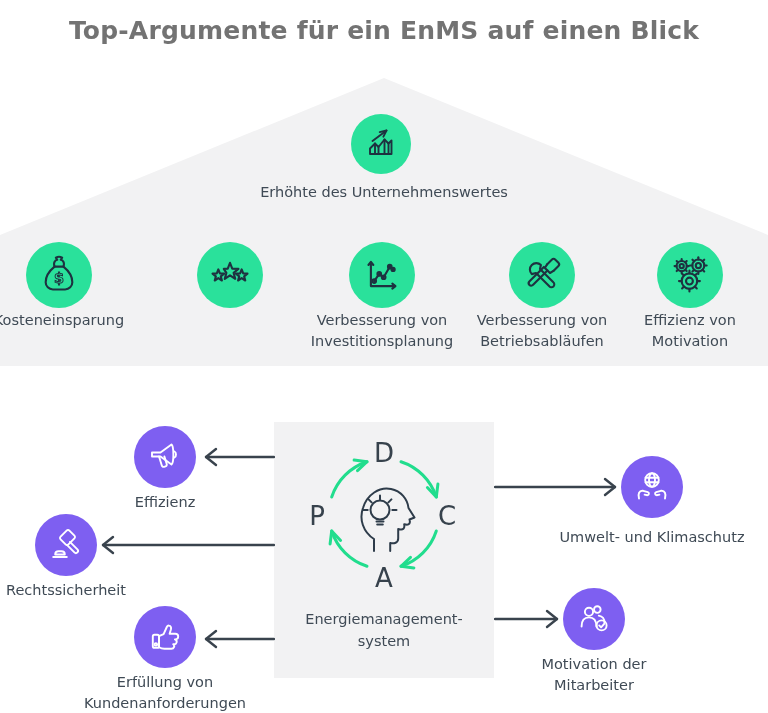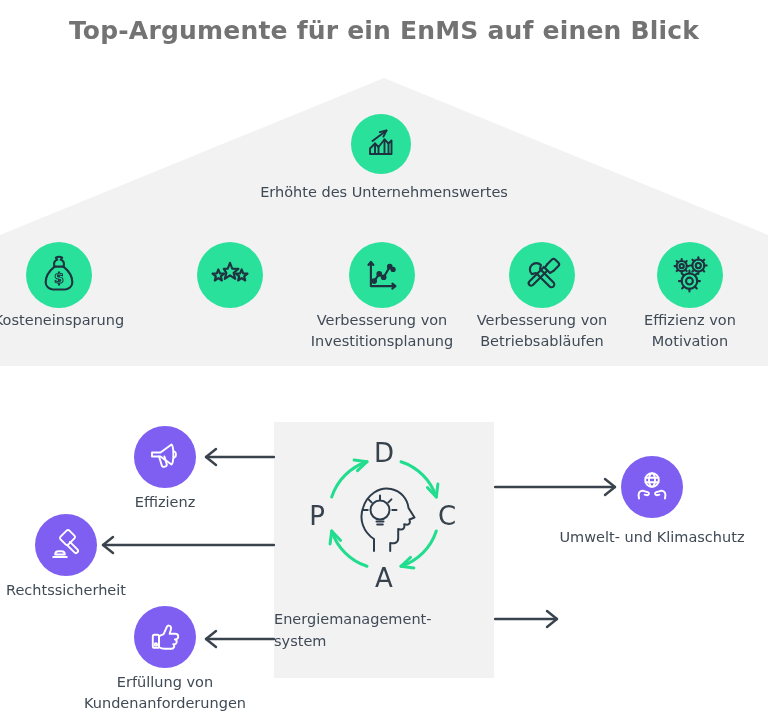--- a/index.html
+++ b/index.html
@@ -24,21 +24,21 @@
   }
   .pitem { position:absolute; top:242px; width:176px; display:flex; flex-direction:column; align-items:center; }
   .pitem .gcircle { width:66px; height:66px; }
   .plabel {
     margin-top:2px; font-size:14.5px; line-height:1.45; color:#3f4a55;
     text-align:center; white-space:pre-line;
   }
   .box { position:absolute; left:274px; top:422px; width:220px; height:256px; background:#f2f2f3; }
   .pdca { position:absolute; left:0; top:0; }
   .box-label {
-    position:absolute; top:186px; left:0; width:100%; text-align:left;
+    position:absolute; top:186px; left:0; width:100%; text-align:center;
     font-size:14.5px; line-height:1.55; color:#3f4a55; white-space:pre-line;
   }
   .pnode { position:absolute; width:180px; display:flex; flex-direction:column; align-items:center; }
   .pnode.wide { width:212px; }
   .pcircle { width:62px; height:62px; border-radius:50%; background:#7e5ff1; display:flex; align-items:center; justify-content:center; }
   .nlabel {
     margin-top:4px; font-size:14.5px; line-height:1.45; color:#3f4a55;
     text-align:center; white-space:pre-line;
   }
   .nlabel.mt9 { margin-top:9px; }
@@ -262,14 +262,28 @@
         <ellipse cx="18" cy="11" rx="3" ry="6.8"></ellipse>
         <line x1="11.6" y1="8.8" x2="24.4" y2="8.8"></line>
         <line x1="11.6" y1="13.2" x2="24.4" y2="13.2"></line>
         <path d="M5,29.5 C3.6,25 5.2,21.2 9.2,21.8 L13.8,23.2 C15.5,23.8 15.2,26.2 13.3,26.2 L10.6,25.6"></path>
         <path d="M31,29.5 C32.4,25 30.8,21.2 26.8,21.8 L22.2,23.2 C20.5,23.8 20.8,26.2 22.7,26.2 L25.4,25.6"></path>
       </svg>
     </div>
     <div class="nlabel mt9">Umwelt- und Klimaschutz</div>
   </div>
 
+  <div class="pnode" style="left:504px; top:588px;">
+    <div class="pcircle">
+      <svg class="icn-white" width="36" height="36" viewBox="0 0 36 36">
+        <circle cx="21.3" cy="8.6" r="3.3"></circle>
+        <path d="M22.8,14.6 C26.4,15.2 28.4,17.6 28.4,21.4"></path>
+        <circle cx="13" cy="10.8" r="4.1"></circle>
+        <path d="M5.6,25.5 C5.6,18.6 9,16.4 13,16.4 C17,16.4 20.4,18.6 20.4,25.5"></path>
+        <circle cx="25.6" cy="24.4" r="5" fill="#7e5ff1"></circle>
+        <polyline points="23.2,24.4 25.1,26.3 28.4,22.6"></polyline>
+      </svg>
+    </div>
+    <div class="nlabel">Motivation der
+Mitarbeiter</div>
+  </div>
 
 </div>
 
 </body></html>

